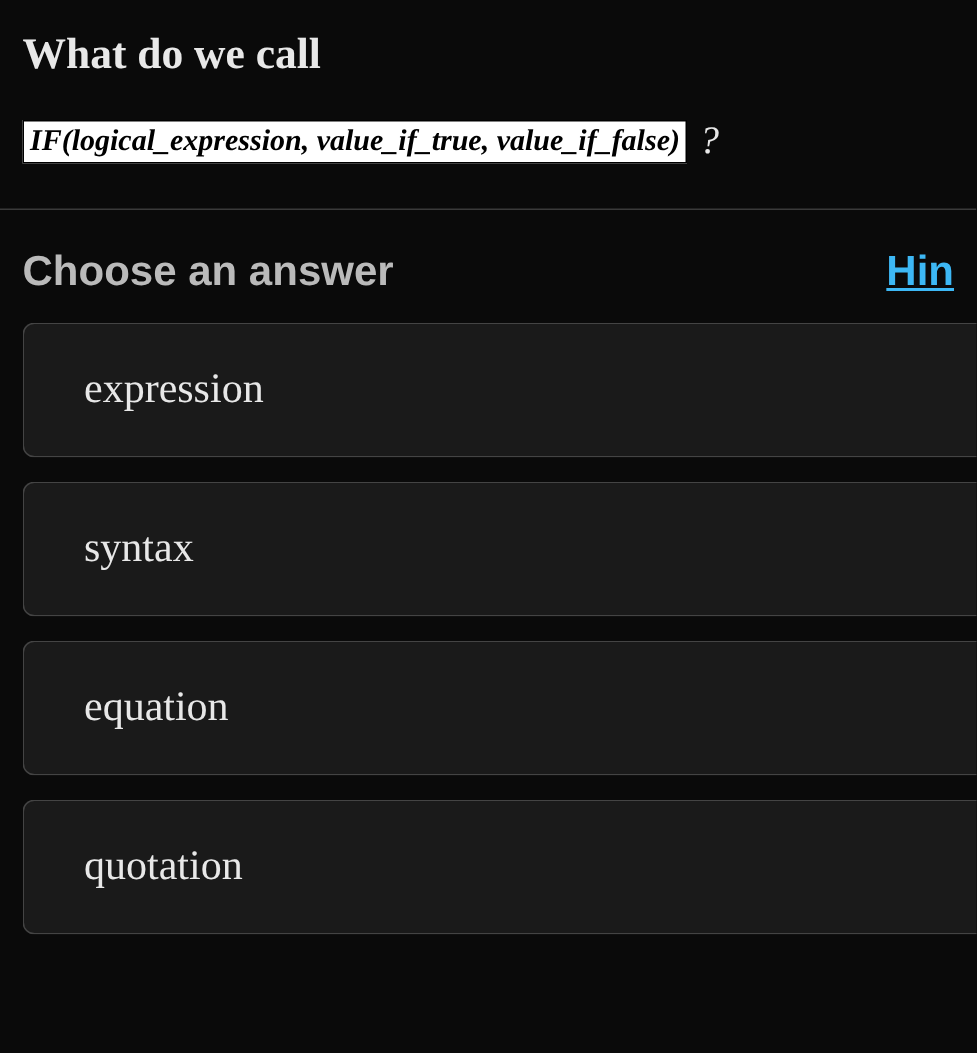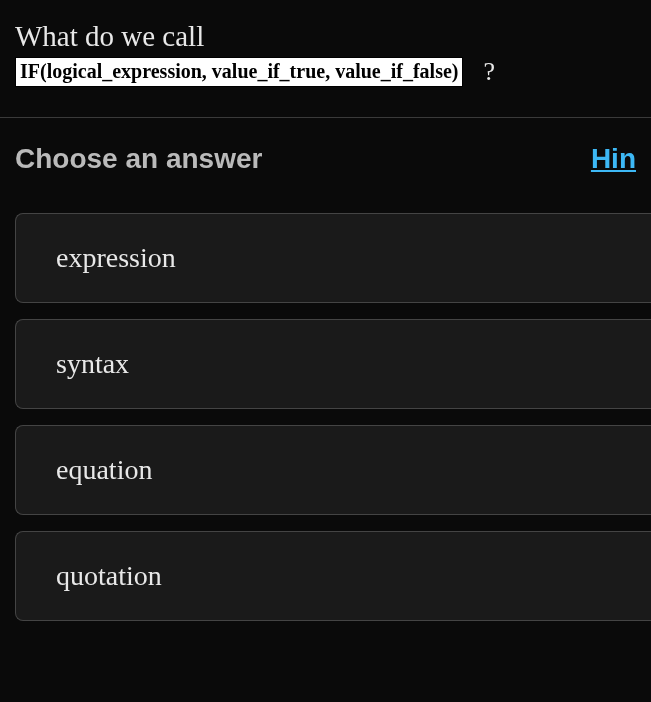--- a/index.html
+++ b/index.html
@@ -13,27 +13,29 @@
       font-family: Georgia, 'Times New Roman', serif;
       width: 651px;
       height: 702px;
       overflow: hidden;
     }
     .question-section {
       padding: 20px 15px 30px 15px;
     }
     .question-text {
       font-size: 29px;
-      font-weight: 400;
+      font-weight: 700;
       color: #e8e8e8;
-      margin-bottom: 4px;
+      margin-bottom: 26px;
     }
     .code-block-wrapper {
       display: flex;
-      gap: 20px;
+      align-items: center;
+      gap: 8px;
+      font-style: italic;
     }
     .code-block {
       background: #ffffff;
       color: #000000;
       font-family: Georgia, 'Times New Roman', serif;
       font-weight: bold;
       font-size: 20px;
       padding: 2px 4px;
       border: 1px solid #000;
       display: inline-block;
@@ -47,21 +49,21 @@
       border-top: 1px solid #3a3a3a;
       margin: 0;
     }
     .answer-section {
       padding: 25px 15px 0 15px;
     }
     .answer-header {
       display: flex;
       justify-content: space-between;
       align-items: center;
-      margin-bottom: 38px;
+      margin-bottom: 18px;
     }
     .answer-prompt {
       font-family: -apple-system, BlinkMacSystemFont, 'Segoe UI', Arial, sans-serif;
       font-size: 28px;
       font-weight: 700;
       color: #bababa;
     }
     .hint-link {
       font-family: -apple-system, BlinkMacSystemFont, 'Segoe UI', Arial, sans-serif;
       font-size: 28px;

